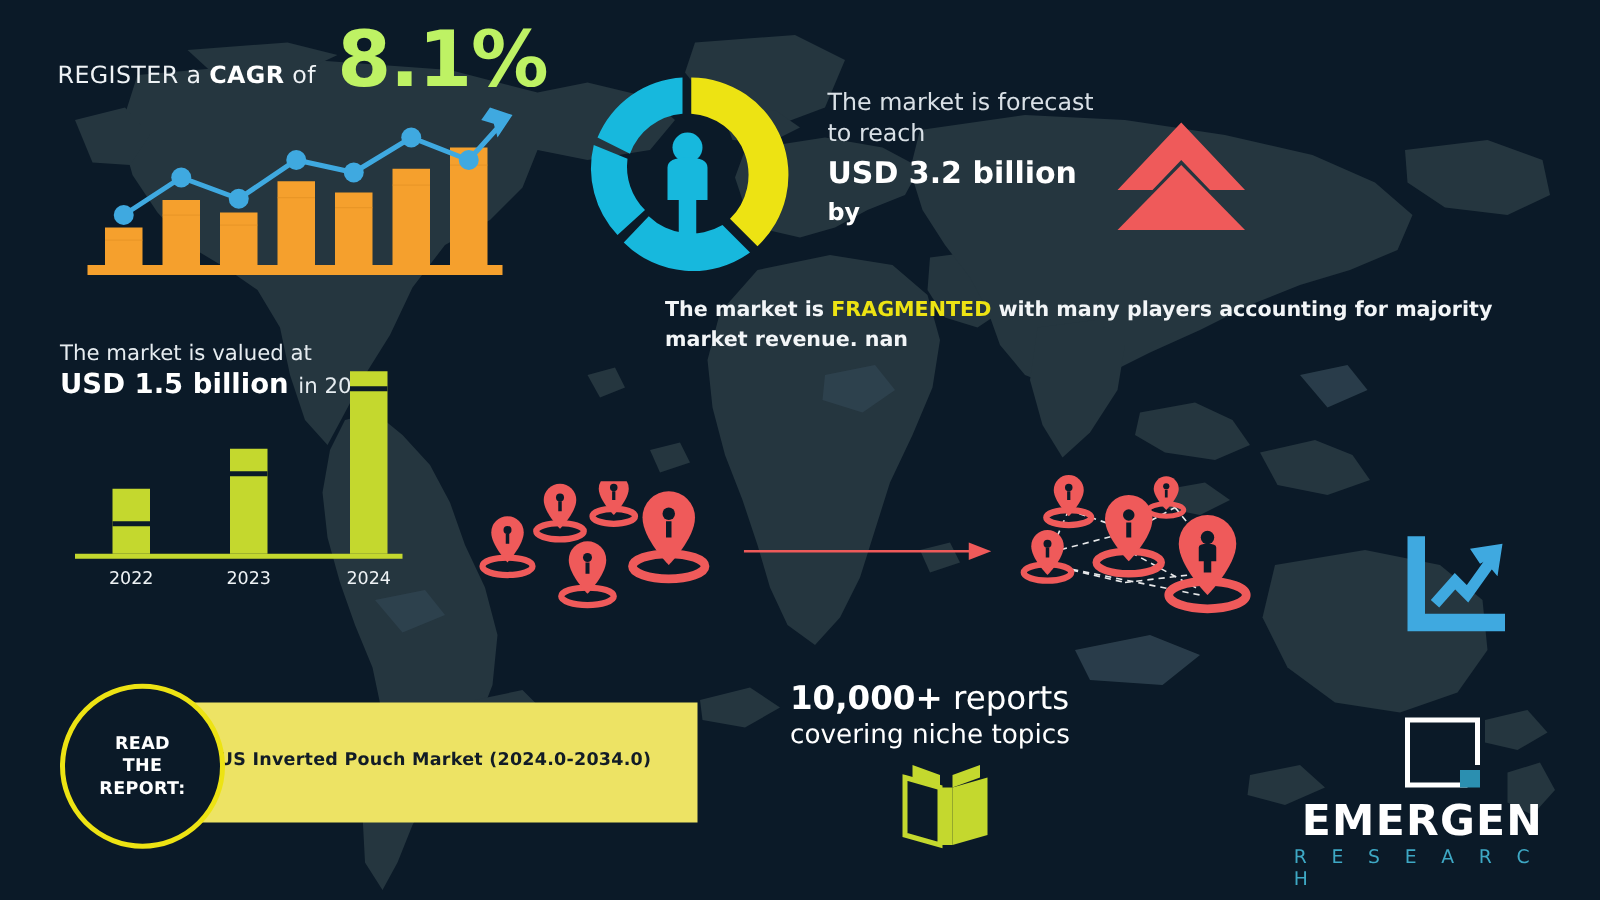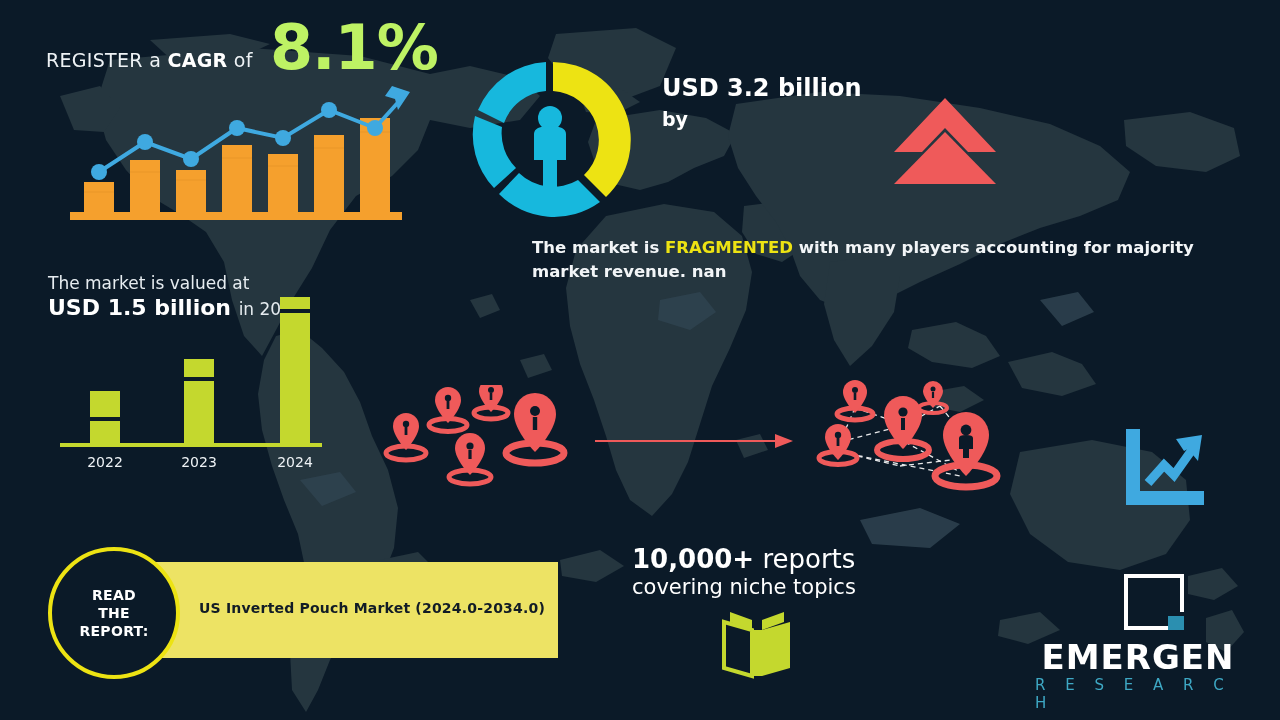--- a/index.html
+++ b/index.html
@@ -46,21 +46,21 @@
   
   #pins-left{left:380px;top:385px;width:210px;height:110px;}
   #pins-right{left:800px;top:380px;width:220px;height:125px;}
   #flow-arrow{left:595px;top:430px;width:200px;height:22px;}
 
   
   #growth-icon{left:1118px;top:425px;width:90px;height:85px;}
 
   
   #cta-banner{left:150px;top:562px;width:408px;height:96px;background:#ede364;}
-  #cta-banner-text{position:absolute;left:25px;top:38px;color:#121c26;font-size:14px;font-weight:bold;letter-spacing:.2px;padding-left:24px;}
+  #cta-banner-text{position:absolute;left:25px;top:38px;color:#121c26;font-size:14px;font-weight:bold;letter-spacing:.2px;}
   #cta-circle{left:48px;top:547px;width:124px;height:124px;border-radius:50%;background:#0b1a28;border:4px solid #ede313;
      display:flex;align-items:center;justify-content:center;text-align:center;}
   #cta-circle-label{color:#ffffff;font-size:14px;font-weight:bold;line-height:18px;letter-spacing:.3px;}
 
   
   #reports-block{left:632px;top:545px;width:300px;}
   #reports-line1{color:#ffffff;font-size:26px;line-height:28px;}
   #reports-line1 b{font-weight:bold;}
   #reports-line2{color:#ffffff;font-size:21px;line-height:28px;}
   #book-icon{left:718px;top:608px;width:78px;height:72px;}
@@ -182,20 +182,21 @@
       <path d="M -75 -24 A 78 78 0 0 0 -56 48 L -34 28 A 49 49 0 0 1 -48 -13 Z" fill="#17b8dd"></path>
       <path d="M -51 54 A 78 78 0 0 0 50 62 L 28 40 A 49 49 0 0 1 -31 33 Z" fill="#17b8dd"></path>
       <g fill="#17b8dd">
         <circle cx="0" cy="-22" r="12"></circle>
         <path d="M-16 -6 q0 -8 16 -8 q16 0 16 8 l0 26 l-9 0 l0 28 l-14 0 l0 -28 l-9 0 Z"></path>
       </g>
     </g>
   </svg>
 
   <div class="layer" id="forecast-block">
+    <div id="forecast-lead">The market is forecast to reach</div>
     <div id="forecast-value">
       <span>USD 3.2 billion</span>
       <span class="small">by</span>
     </div>
   </div>
 
   <svg class="layer" id="growth-triangles" viewBox="0 0 110 95">
     <path d="M55 6 L106 60 L78 60 L55 36 L32 60 L4 60 Z" fill="#ef5a5a"></path>
     <path d="M55 40 L106 92 L4 92 Z" fill="#ef5a5a"></path>
   </svg>

